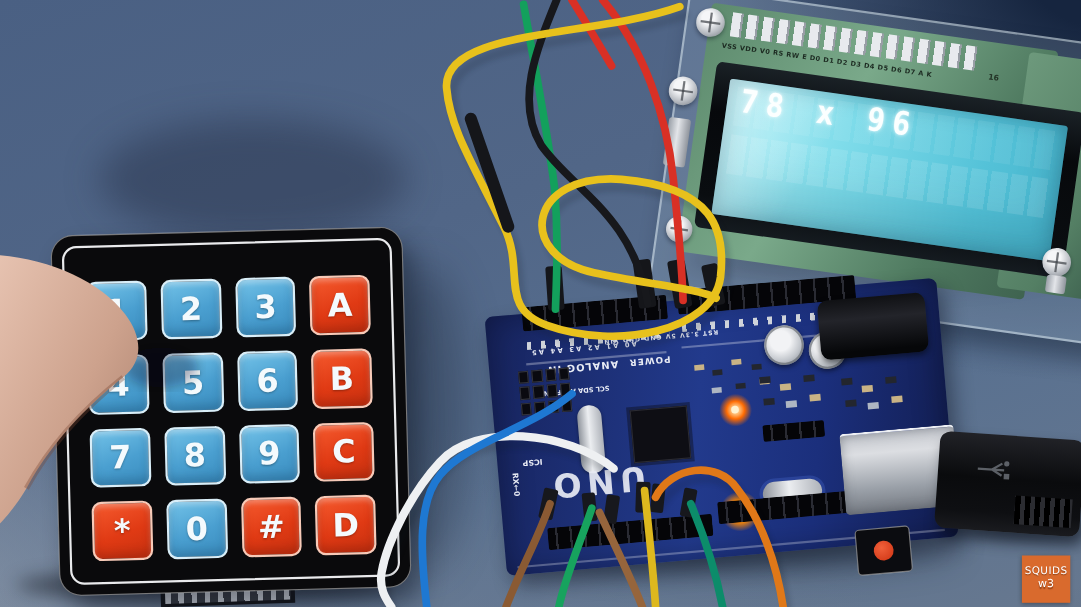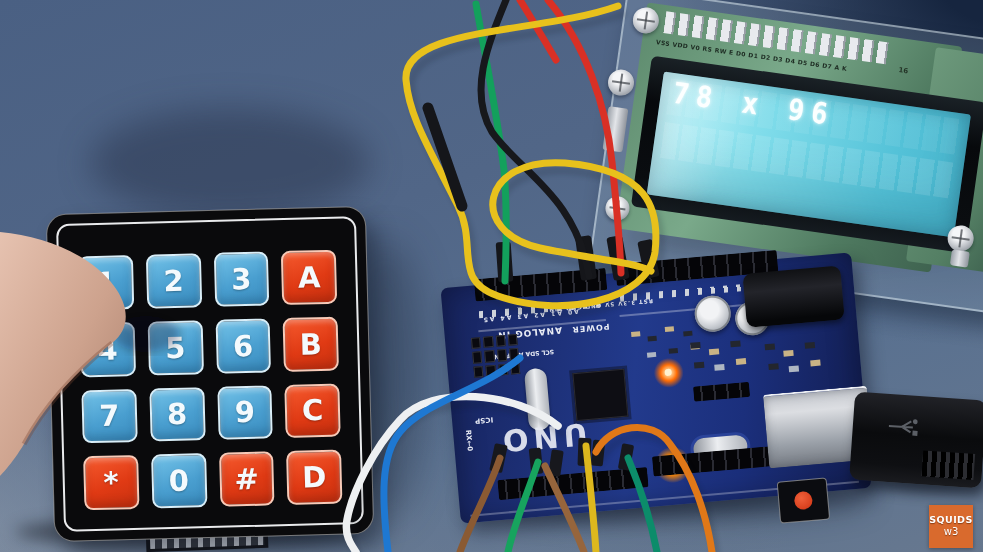--- a/index.html
+++ b/index.html
@@ -93,21 +93,21 @@
     box-shadow:inset 0 0 10px rgba(70,75,85,.5);}
   .usb-cable{position:absolute;left:852px;top:396px;width:132px;height:88px;border-radius:10px;
     transform:rotate(4deg);z-index:4;
     background:linear-gradient(180deg,#212227 0%,#0a0b0d 45%,#0e0f12 80%,#1a1b1f 100%);
     box-shadow:4px 8px 12px rgba(8,12,22,.5);}
   .ridges{position:absolute;right:8px;bottom:8px;width:52px;height:26px;
     background:repeating-linear-gradient(90deg,#000 0 5px,#2b2c31 5px 9px);}
   .wires{position:absolute;inset:0;z-index:6;pointer-events:none;}
   .logo{position:absolute;left:929px;top:505px;width:44px;height:43px;background:#d96a2d;z-index:8;
     color:#fff;text-align:center;box-shadow:0 1px 4px rgba(20,20,20,.4);}
-  .logo .l1{font-size:9.5px;font-weight:bold;letter-spacing:.4px;margin-top:9px;text-shadow:0 1px 1px rgba(60,20,0,.5);}
+  .logo .l1{font-size:9.5px;font-weight:normal;letter-spacing:.4px;margin-top:9px;text-shadow:0 1px 1px rgba(60,20,0,.5);}
   .logo .l2{font-size:10px;margin-top:1px;text-shadow:0 1px 1px rgba(60,20,0,.5);}
   .vig{position:absolute;inset:0;z-index:5;pointer-events:none;
     background:radial-gradient(120% 110% at 50% 45%,rgba(0,0,0,0) 62%,rgba(8,12,22,.22) 100%);}
 </style>
 </head>
 <body>
 
 <div class="stage">
 
   <div class="sh" style="left:90px;top:108px;width:280px;height:110px;background:rgba(28,38,58,.38);filter:blur(16px);"></div>

